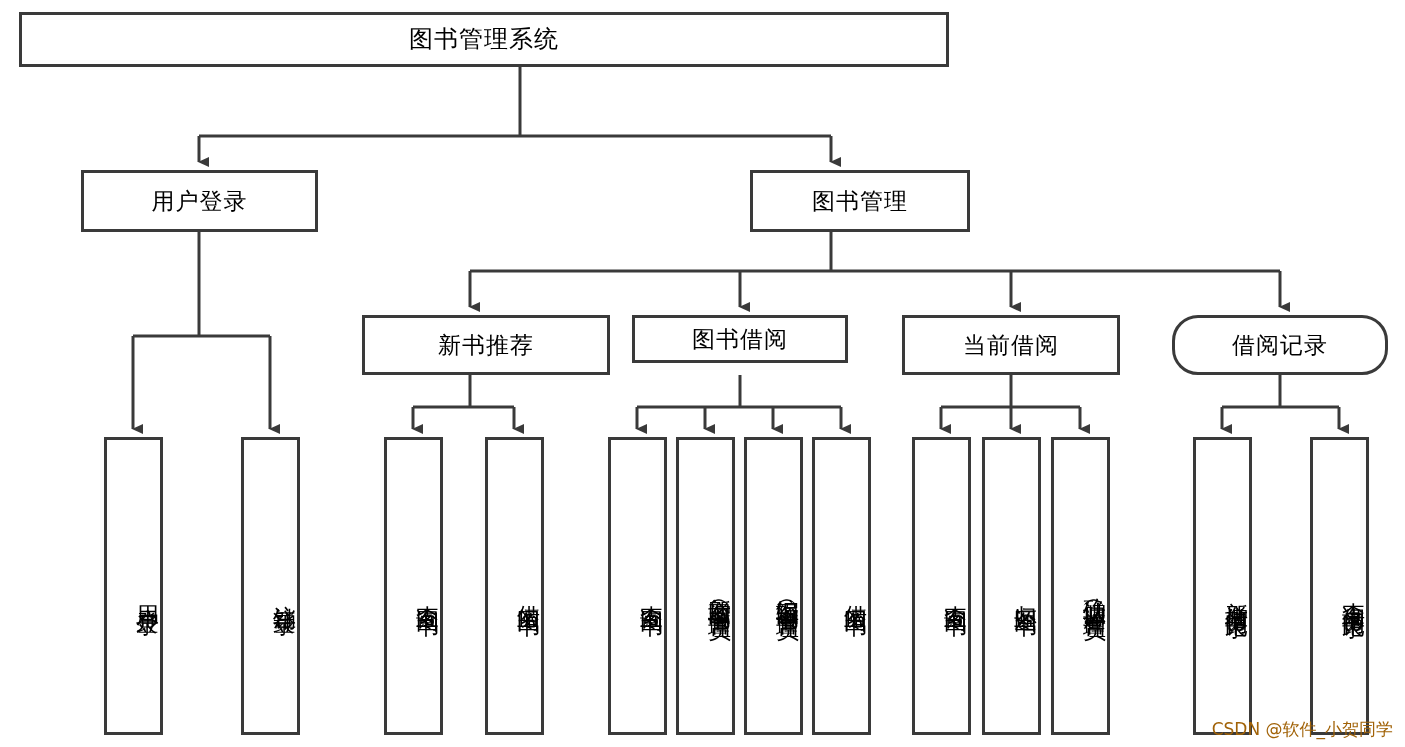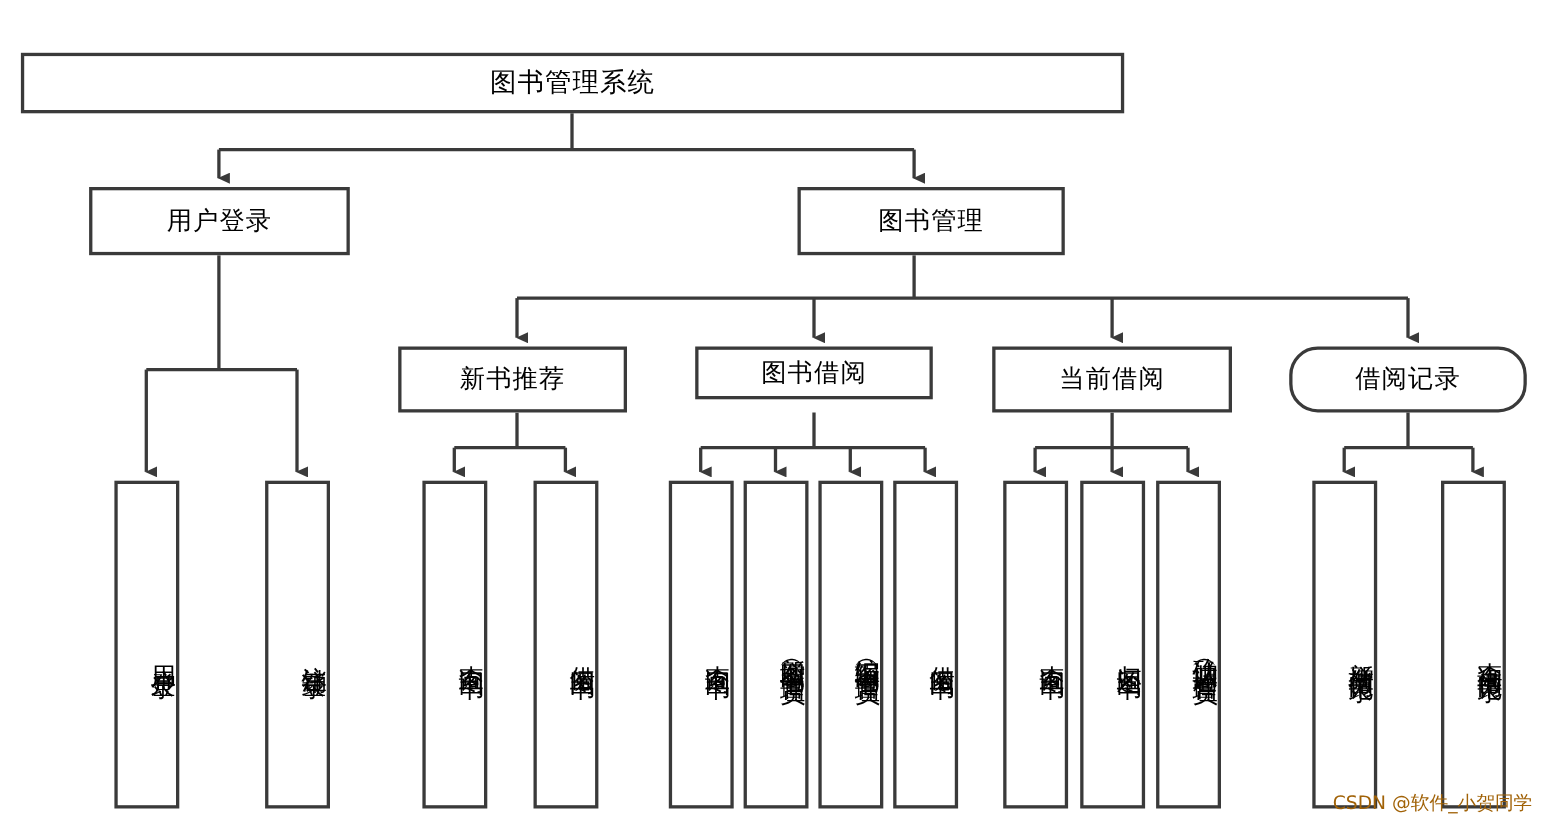--- a/index.html
+++ b/index.html
@@ -110,32 +110,32 @@
       <path d="M1011,407 L1011,429" marker-end="url(#arw)"></path>
       <path d="M1080,407 L1080,429" marker-end="url(#arw)"></path>
 
       <path d="M1280,375 L1280,407"></path>
       <path d="M1222,407 L1339,407"></path>
       <path d="M1222,407 L1222,429" marker-end="url(#arw)"></path>
       <path d="M1339,407 L1339,429" marker-end="url(#arw)"></path>
     </g>
   </svg>
 
-  <div class="node horiz root" style="left:19px; top:12px; width:1003px; height:55px;margin-top:36px;">
+  <div class="node horiz root" style="left:19px; top:12px; width:930px; height:55px;">
     <span>图书管理系统</span>
   </div>
 
   <div class="node horiz" style="left:81px; top:170px; width:237px; height:62px;">
     <span>用户登录</span>
   </div>
-  <div class="node horiz" style="left:725px; top:170px; width:243px; height:62px;">
+  <div class="node horiz" style="left:750px; top:170px; width:220px; height:62px;">
     <span>图书管理</span>
   </div>
 
-  <div class="node horiz" style="left:362px; top:315px; width:208px; height:60px;">
+  <div class="node horiz" style="left:362px; top:315px; width:248px; height:60px;">
     <span>新书推荐</span>
   </div>
   <div class="node horiz" style="left:632px; top:315px; width:216px; height:48px;">
     <span>图书借阅</span>
   </div>
   <div class="node horiz" style="left:902px; top:315px; width:218px; height:60px;">
     <span>当前借阅</span>
   </div>
   <div class="node horiz" style="left:1172px; top:315px; width:216px; height:60px;border-radius:26px;">
     <span>借阅记录</span>

